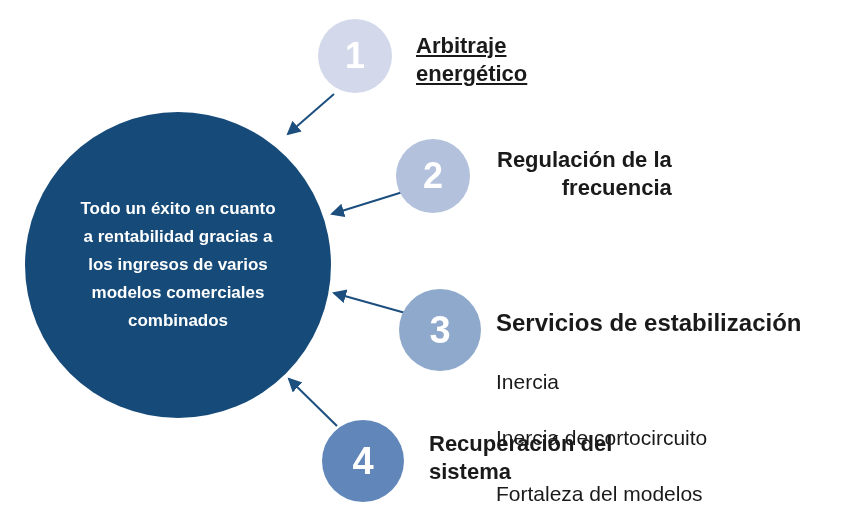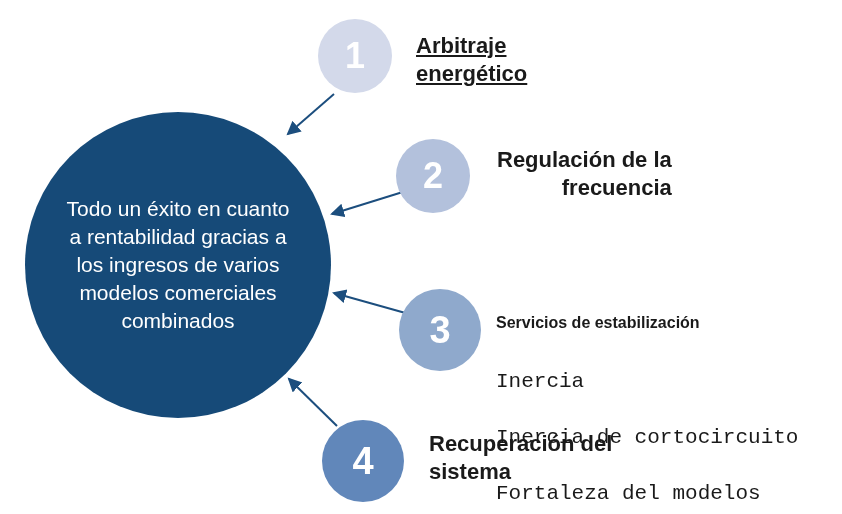--- a/index.html
+++ b/index.html
@@ -27,22 +27,22 @@
     width: 306px; height: 306px;
     border-radius: 50%;
     background: #164A78;
     display: flex;
     align-items: center;
     justify-content: center;
   }
   .main-circle-text {
     width: 300px;
     color: #ffffff;
-    font-size: 21px;
-    font-weight: normal;
+    font-size: 17px;
+    font-weight: bold;
     line-height: 28px;
     text-align: center;
     white-space: pre-line;
   }
   .num-circle {
     position: absolute;
     border-radius: 50%;
     display: flex;
     align-items: center;
     justify-content: center;
@@ -59,31 +59,30 @@
     font-size: 22px;
     font-weight: bold;
     line-height: 28px;
     white-space: pre-line;
   }
   .l1 { left: 416px; top: 32px; text-decoration: underline; }
   .l2 { left: 497px; top: 146px; text-align: right; }
   .l3 { left: 496px; top: 280px; }
   .l4 { left: 429px; top: 430px; }
   .l3-title {
-    font-size: 16px;
+    font-size: 24px;
     font-weight: bold;
     line-height: 30px;
     margin-bottom: 2px;
   }
   .subitem {
     font-size: 21px;
     font-weight: normal;
     line-height: 28px;
     white-space: nowrap;
-    font-family: Liberation Mono, monospace;
   }
 </style>
 </head>
 <body>
 
 <div class="canvas">
 
   <svg class="arrows" viewBox="0 0 842 514" xmlns="http://www.w3.org/2000/svg">
     <defs>
       <marker id="ah" markerWidth="8" markerHeight="8" refX="6" refY="3.5" orient="auto">

